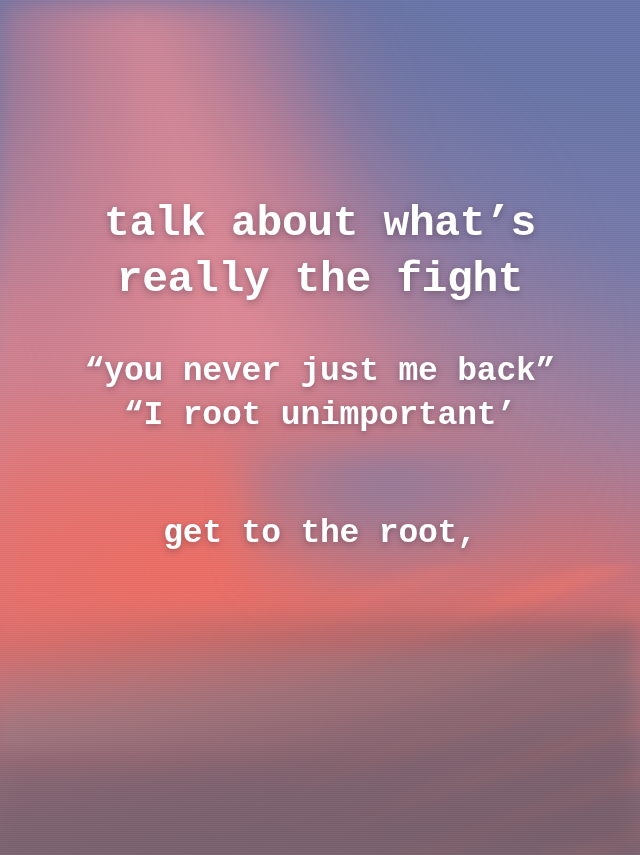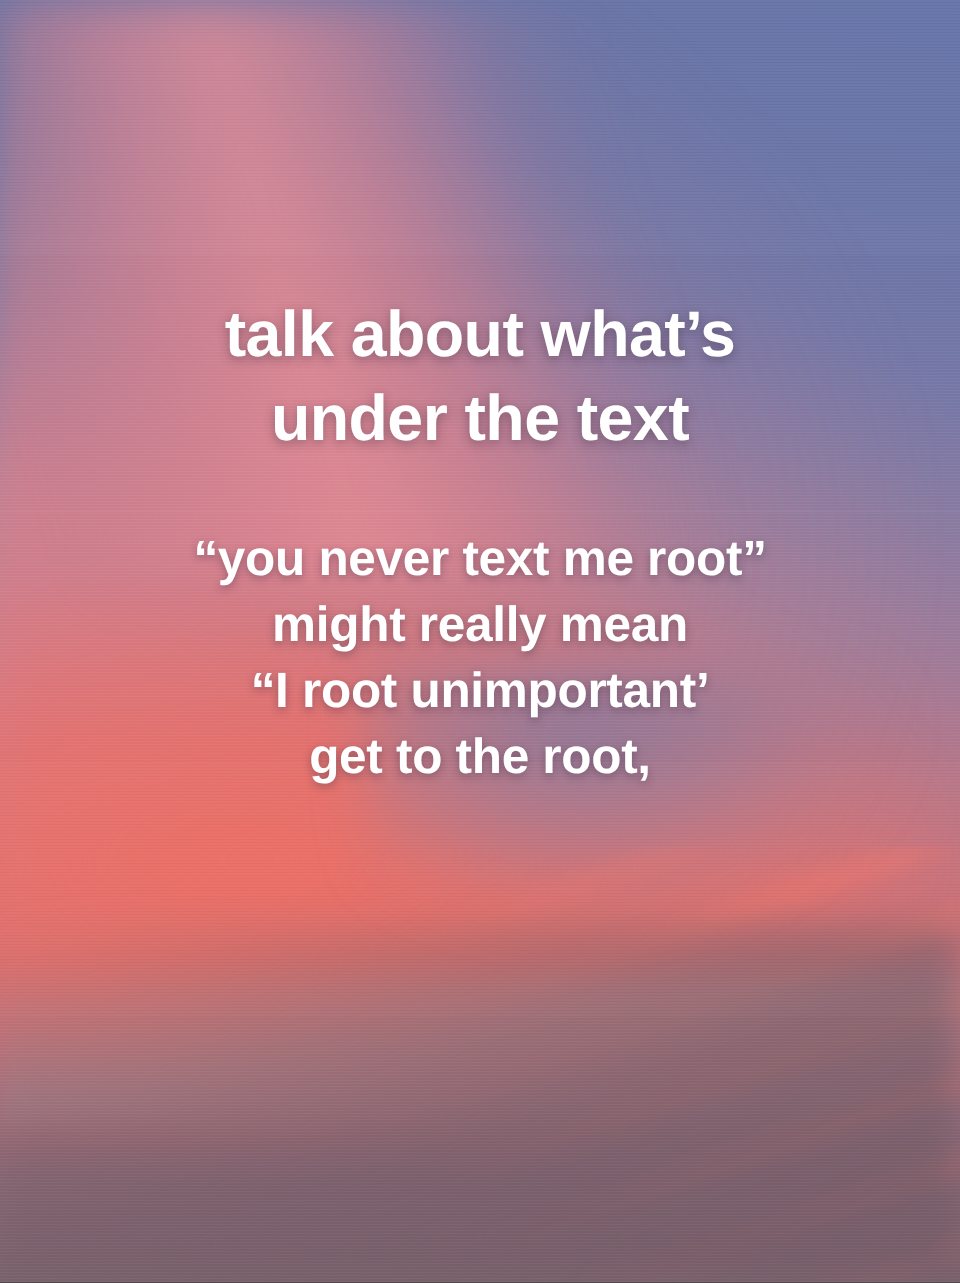--- a/index.html
+++ b/index.html
@@ -173,20 +173,21 @@
   
   .text-stack {
     position: absolute;
     left: 0;
     right: 0;
     top: 196px;
     text-align: center;
     color: #ffffff;
     padding: 0 24px;
     box-sizing: border-box;
+    font-family: Liberation Mono, monospace;
   }
 
   .headline {
     font-size: 43px;
     font-weight: 800;
     line-height: 1.30;
     letter-spacing: -0.4px;
     text-shadow: 0 2px 7px rgba(58,40,62,0.42);
     margin: 0;
   }
@@ -194,21 +195,21 @@
   .stanza {
     font-size: 33px;
     font-weight: 600;
     line-height: 1.34;
     letter-spacing: -0.2px;
     text-shadow: 0 2px 6px rgba(58,40,62,0.40);
     margin: 0;
   }
 
   .stanza-quote { margin-top: 42px; }
-  .stanza-close { }
+  .stanza-close { margin-top: 74px; }
 
   .line { display: block; }
 </style>
 </head>
 <body>
 
 <div id="poster">
 
   <div class="layer sky-blue-wedge"></div>
   <div class="layer haze-left"></div>
@@ -217,26 +218,25 @@
   <div class="layer blue-pocket"></div>
   <div class="layer wisps"></div>
   <div class="layer shelf"></div>
   <div class="layer dusk-bottom"></div>
   <div class="layer grain"></div>
 
   <div class="text-stack">
 
     <h1 class="headline">
       <span class="line">talk about what’s</span>
-      <span class="line">under the text</span>
+      <span class="line">really the fight</span>
     </h1>
 
     <p class="stanza stanza-quote">
-      <span class="line">“you never text me root”</span>
-      <span class="line">might really mean</span>
+      <span class="line">“you never just me back”</span>
       <span class="line">“I root unimportant’</span>
     </p>
 
     <p class="stanza stanza-close">
       <span class="line">get to the root,</span>
     </p>
 
   </div>
 </div>
 

